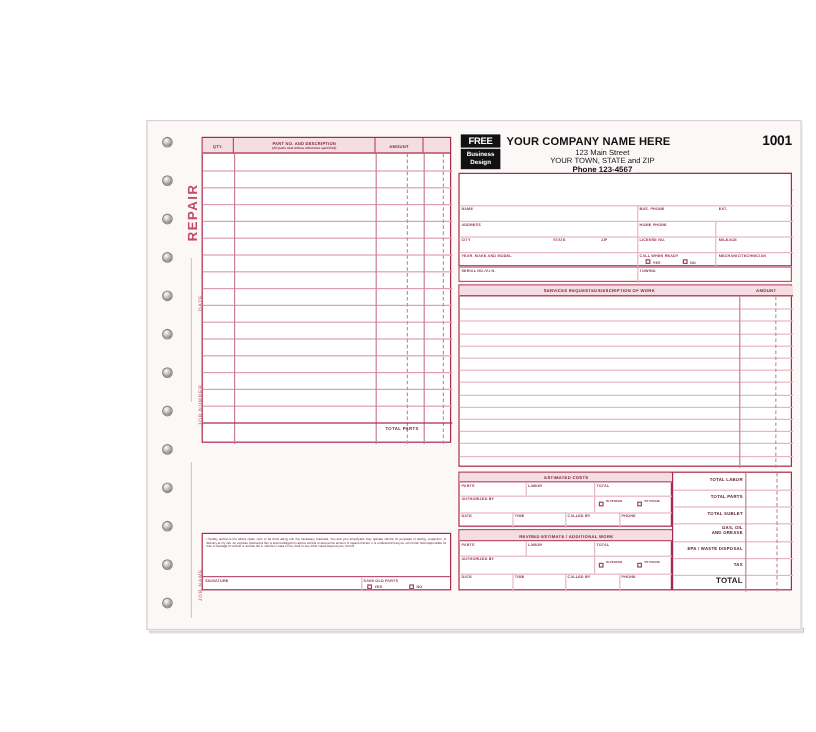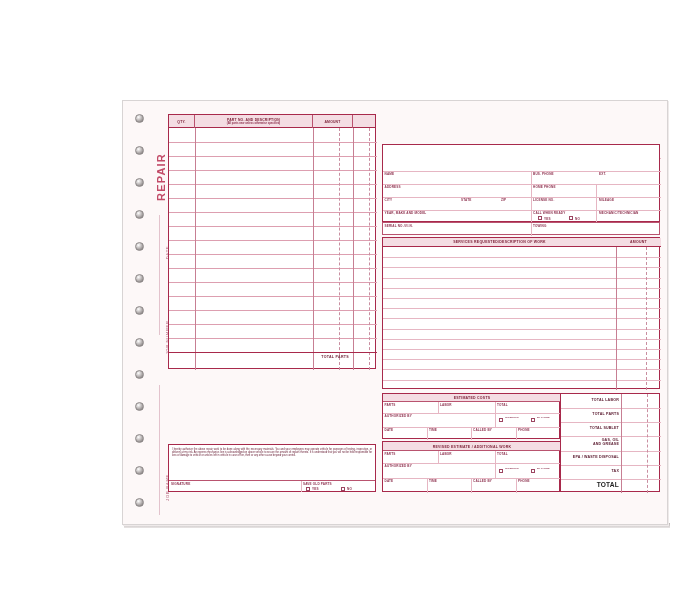--- a/index.html
+++ b/index.html
@@ -202,20 +202,34 @@
         <div class="lbl" style="left:2px; top:1px;">SIGNATURE</div>
         <div class="vl" style="left:132px; top:0; height:11px;"></div>
         <div class="lbl" style="left:134px; top:1px;">SAVE OLD PARTS</div>
         <div class="cbox" style="left:137px; top:5.5px;"></div>
         <div class="lbl" style="left:143px; top:6px;">YES</div>
         <div class="cbox" style="left:172px; top:5.5px;"></div>
         <div class="lbl" style="left:178px; top:6px;">NO</div>
       </div>
     </div>
 
+    <div style="position:absolute; left:214px; top:0; width:278px; height:34px;">
+      <div class="logo">
+        <div class="logo-free">FREE</div>
+        <div class="logo-bd">
+          <span>Business</span>
+          <span>Design</span>
+        </div>
+      </div>
+      <div class="co-name">YOUR COMPANY NAME HERE</div>
+      <div class="co-l1">123 Main Street</div>
+      <div class="co-l2">YOUR TOWN, STATE and ZIP</div>
+      <div class="co-l3">Phone 123-4567</div>
+      <div class="inv-no">1001</div>
+    </div>
 
     <div class="bx" style="left:362px; top:34px; width:130px; height:26px; background:#fff;">
       <div class="hl" style="left:0; top:13px; width:130px;"></div>
       <div class="vl" style="left:65px; top:0; height:26px;"></div>
       <div class="lbl" style="left:1.5px; top:1px;">DATE IN</div>
       <div class="lblR" style="left:52px; top:1px;">A.M.</div>
       <div class="lblR" style="left:52px; top:6.5px;">P.M.</div>
       <div class="lbl" style="left:66.5px; top:1px;">DATE PROMISED</div>
       <div class="lblR" style="left:117px; top:1px;">A.M.</div>
       <div class="lblR" style="left:117px; top:6.5px;">P.M.</div>

